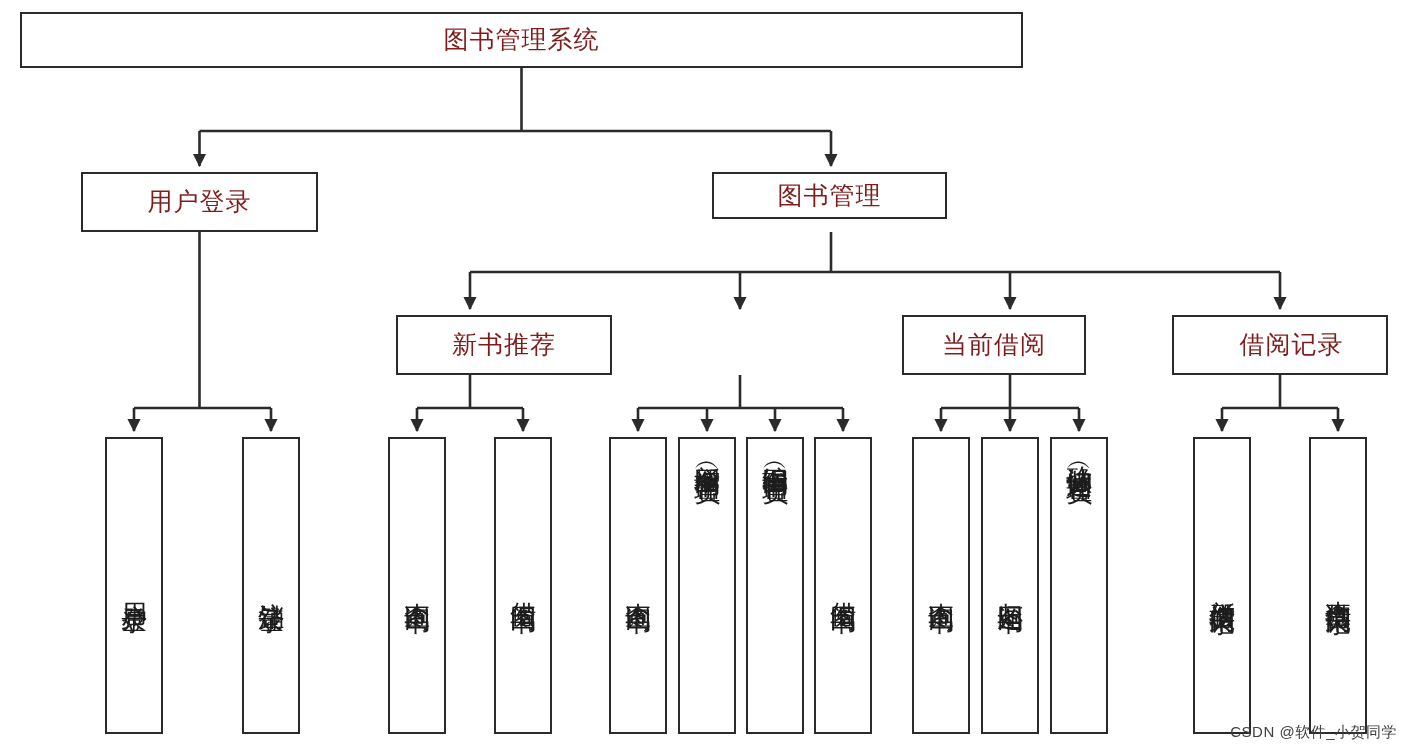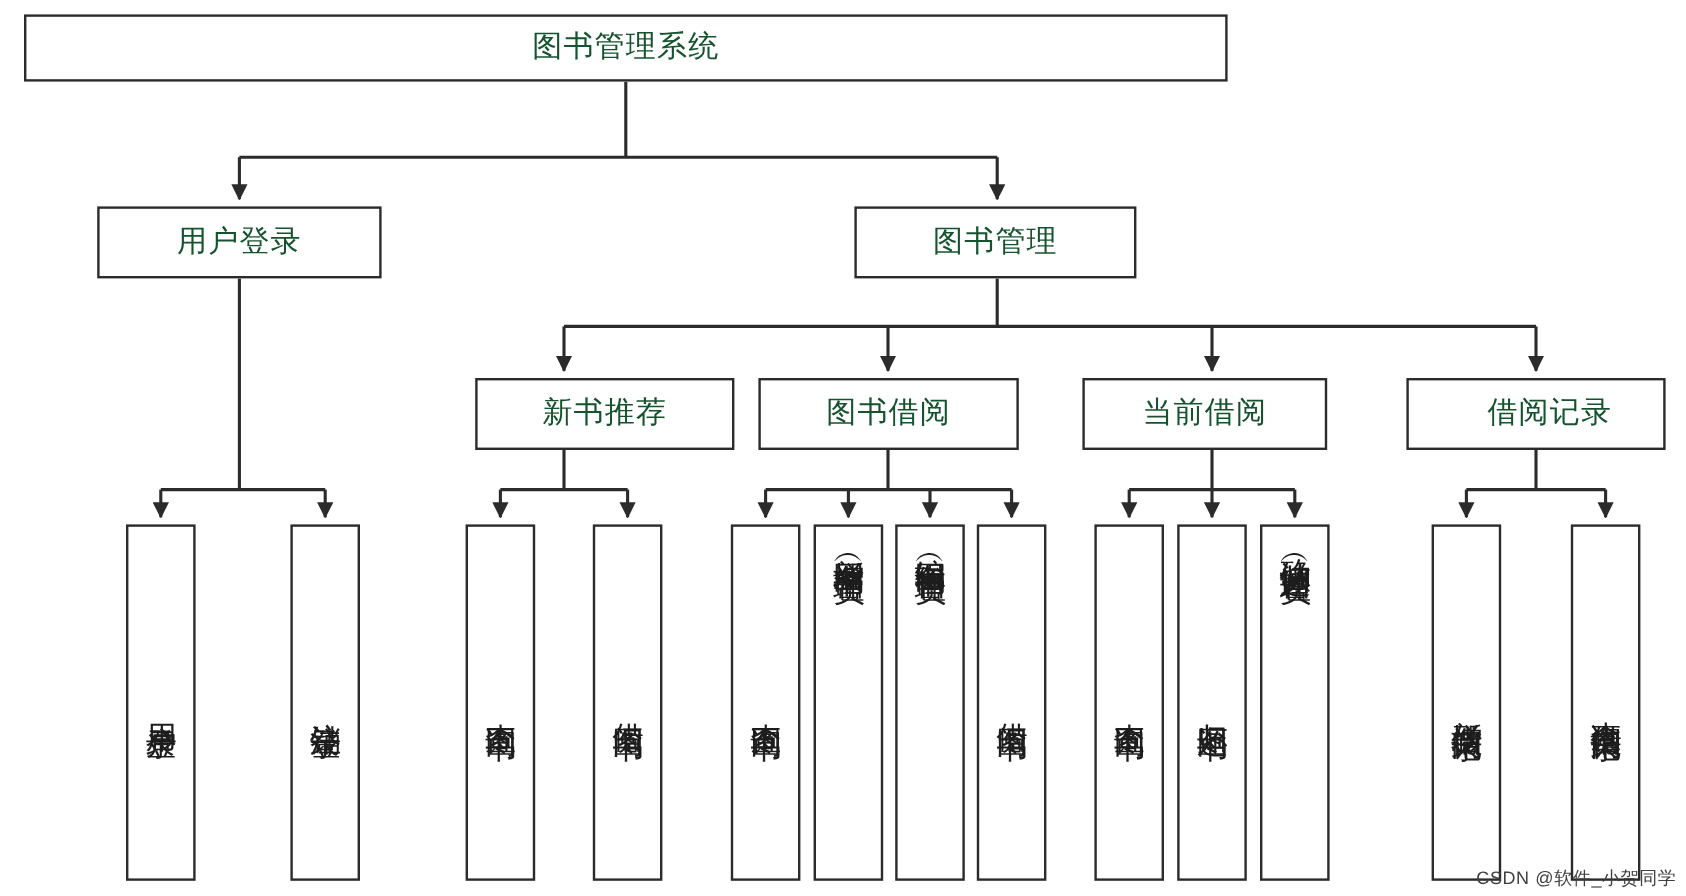--- a/index.html
+++ b/index.html
@@ -26,21 +26,21 @@
     pointer-events: none;
   }
   .node {
     position: absolute;
     box-sizing: border-box;
     border: 2.5px solid #2b2b2b;
     background: #ffffff;
     display: flex;
     align-items: center;
     justify-content: center;
-    color: #14532d;
+    color: #7f1d1d;
   }
   .node.horiz {
     font-size: 25px;
     line-height: 1.1;
     letter-spacing: 1px;
   }
   .node.root {
     font-size: 25px;
   }
   .leaf {
@@ -131,31 +131,28 @@
     </g>
   </svg>
 
   <div class="node horiz root" style="left:20px; top:12px; width:1003px; height:56px;">
     <span>图书管理系统</span>
   </div>
 
   <div class="node horiz" style="left:81px; top:172px; width:237px; height:60px;">
     <span>用户登录</span>
   </div>
-  <div class="node horiz" style="left:712px; top:172px; width:235px; height:60px;">
+  <div class="node horiz" style="left:712px; top:172px; width:235px; height:47px;">
     <span>图书管理</span>
   </div>
 
   <div class="node horiz" style="left:362px; top:315px; width:216px; height:60px;margin-left:34px;">
     <span>新书推荐</span>
   </div>
-  <div class="node horiz" style="left:632px; top:315px; width:217px; height:60px;">
-    <span>图书借阅</span>
-  </div>
-  <div class="node horiz" style="left:902px; top:315px; width:204px; height:60px;">
+  <div class="node horiz" style="left:902px; top:315px; width:184px; height:60px;">
     <span>当前借阅</span>
   </div>
   <div class="node horiz" style="left:1172px; top:315px; width:216px; height:60px;padding-left:23px;">
     <span>借阅记录</span>
   </div>
 
   <div class="leaf" style="left:105px; top:437px; width:58px; height:297px;">
     <span class="vtext">用户登录</span>
   </div>
   <div class="leaf" style="left:242px; top:437px; width:58px; height:297px;">

